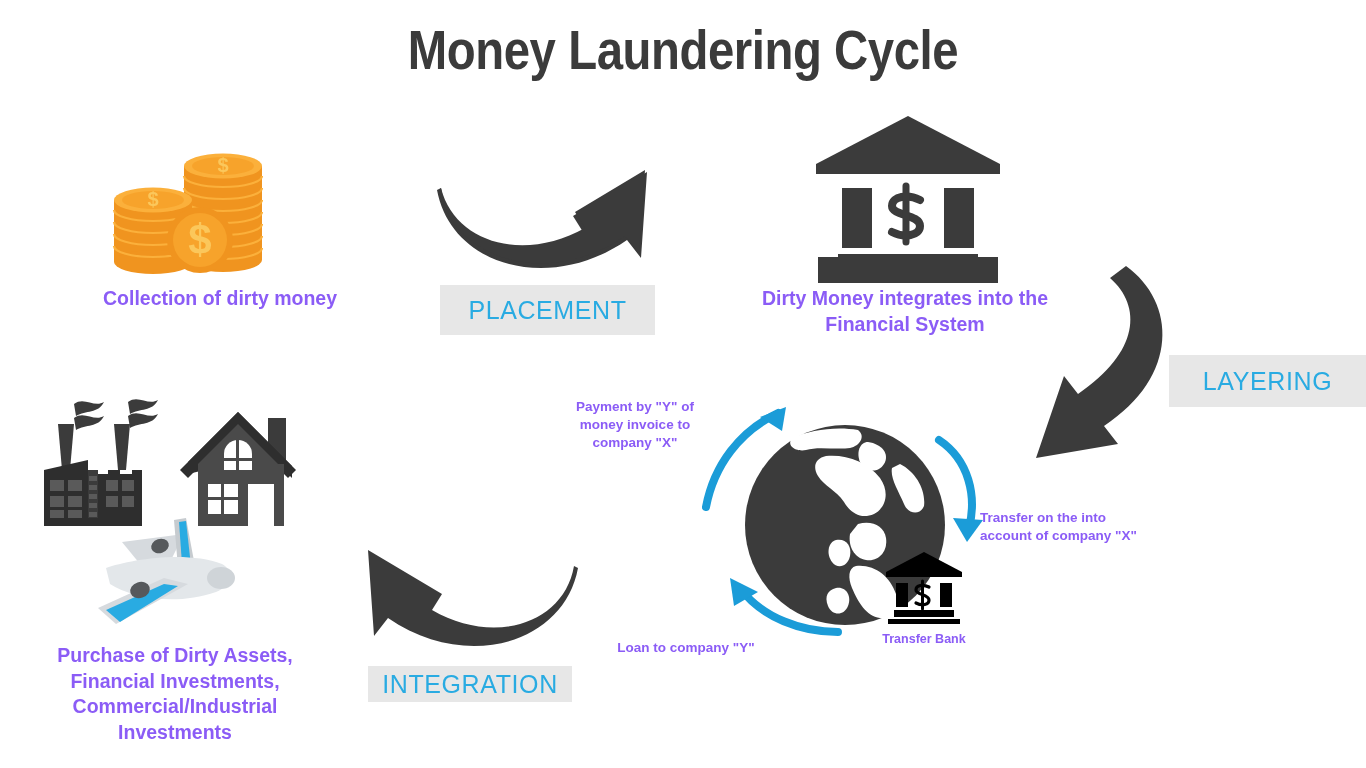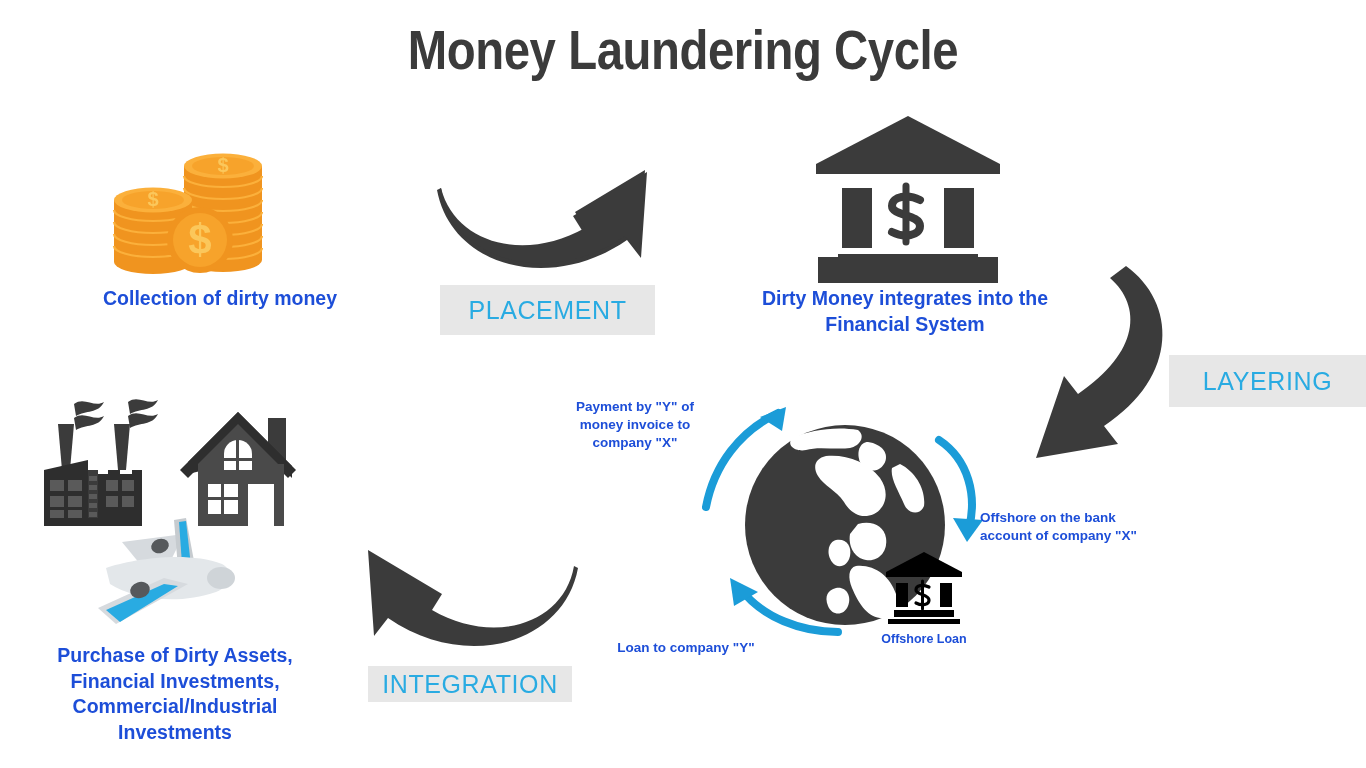--- a/index.html
+++ b/index.html
@@ -44,21 +44,21 @@
     font-weight: normal;
     letter-spacing: 0.6px;
     display: flex;
     align-items: center;
     justify-content: center;
     text-align: center;
   }
 
   
   .caption {
-    color: #1d4ed8;
+    color: #8b5cf6;
     font-weight: bold;
     text-align: center;
     line-height: 1.32;
   }
   .caption-lg { font-size: 19.5px; }
   .caption-sm { font-size: 13.5px; }
   .caption-xs { font-size: 12.5px; }
 
   
   .big-arrow path { fill: #3b3b3b; }
@@ -226,30 +226,30 @@
         <rect x="56" y="33" width="12" height="24"></rect>
         <rect x="10" y="60" width="60" height="7"></rect>
         <rect x="4" y="69" width="72" height="5"></rect>
       </g>
       <g fill="none" stroke="#000000" stroke-width="3.2" stroke-linecap="round">
         <path d="M45 37 C 39 34, 32 35, 32 40 C 32 45, 45 44, 45 50 C 45 55, 38 56, 32 53"></path>
       </g>
       <line x1="38.5" y1="31" x2="38.5" y2="59" stroke="#000000" stroke-width="3" stroke-linecap="round"></line>
     </svg>
   </div>
-  <div class="abs caption caption-xs" style="left:852px; top:631px; width:144px;">Offshore Loan</div>
+  <div class="abs caption caption-xs" style="left:852px; top:631px; width:144px;">Transfer Bank</div>
 
   <div class="abs caption caption-sm" style="left:540px; top:398px; width:190px;">
     <div>Payment by "Y" of</div>
     <div>money invoice to</div>
     <div>company "X"</div>
   </div>
 
   <div class="abs caption caption-sm" style="left:980px; top:509px; width:210px; text-align:left;">
-    <div>Offshore on the bank</div>
+    <div>Transfer on the into</div>
     <div>account of company "X"</div>
   </div>
 
   <div class="abs caption caption-sm" style="left:596px; top:639px; width:180px;">Loan to company "Y"</div>
 
   <div class="abs" style="left:355px; top:528px; width:235px; height:125px;">
     <svg class="big-arrow" viewBox="0 0 235 125" width="235" height="125" aria-hidden="true">
       <path d="M219 38 C 209 96, 139 118, 77 82 L 87 66 L 13 22 L 19 108 L 33 90
                C 111 144, 209 116, 223 40 Z"></path>
     </svg>

